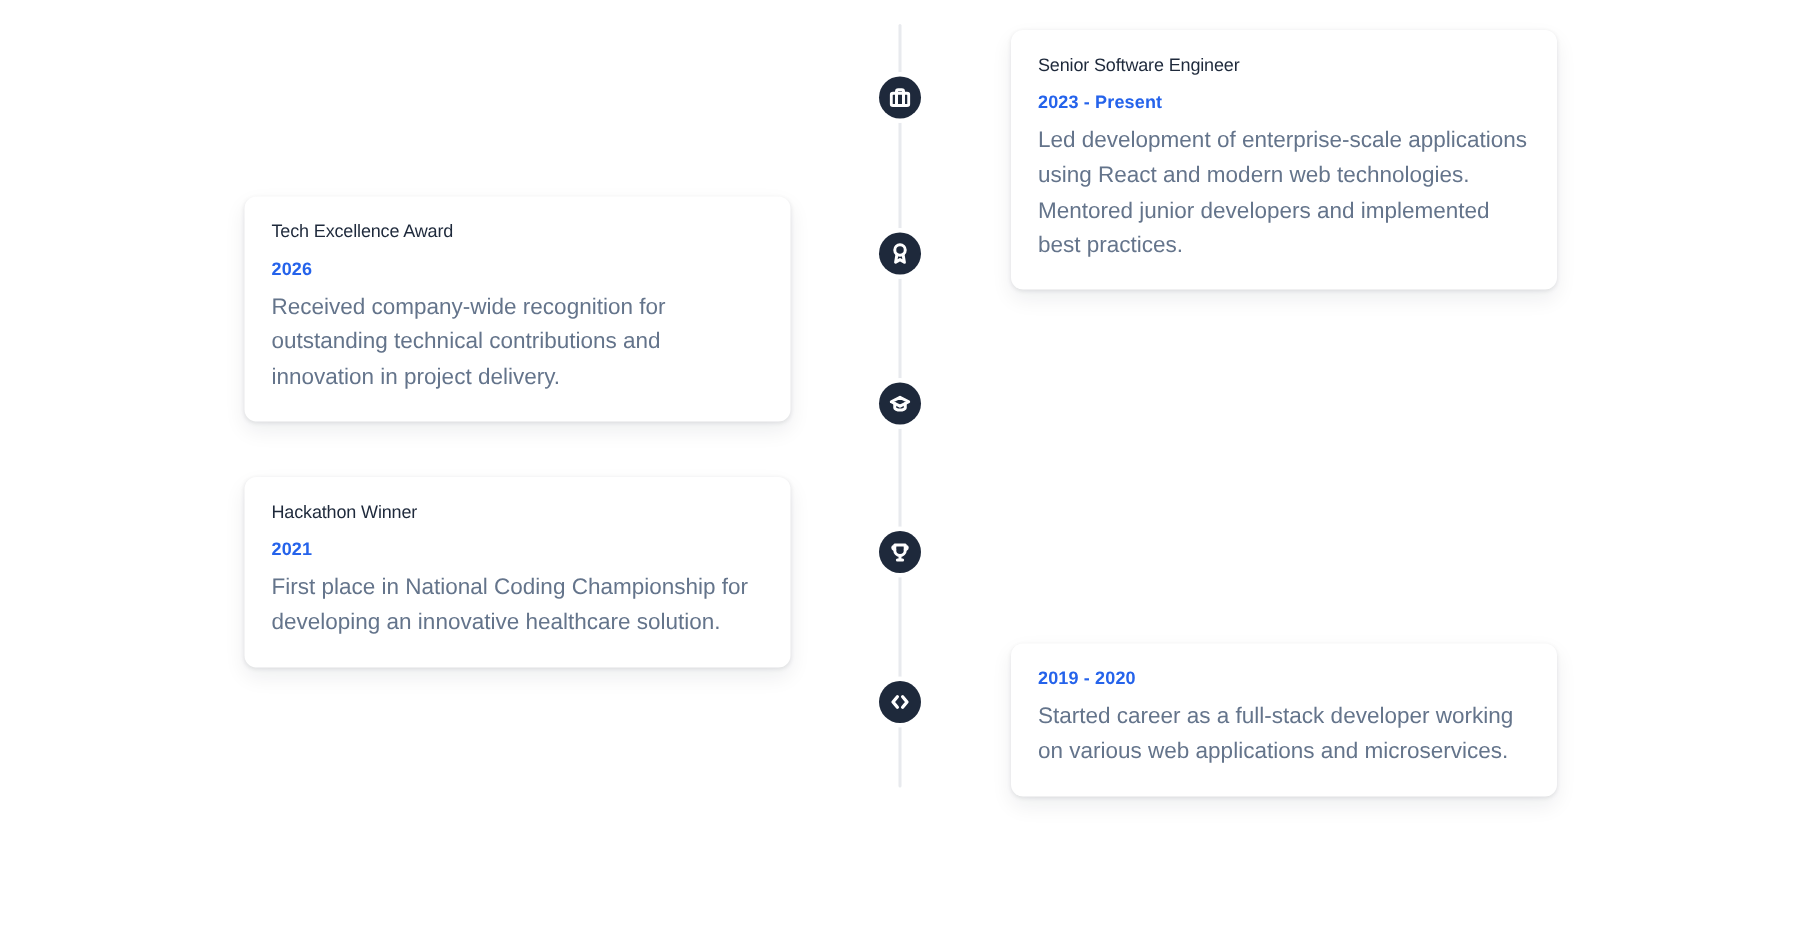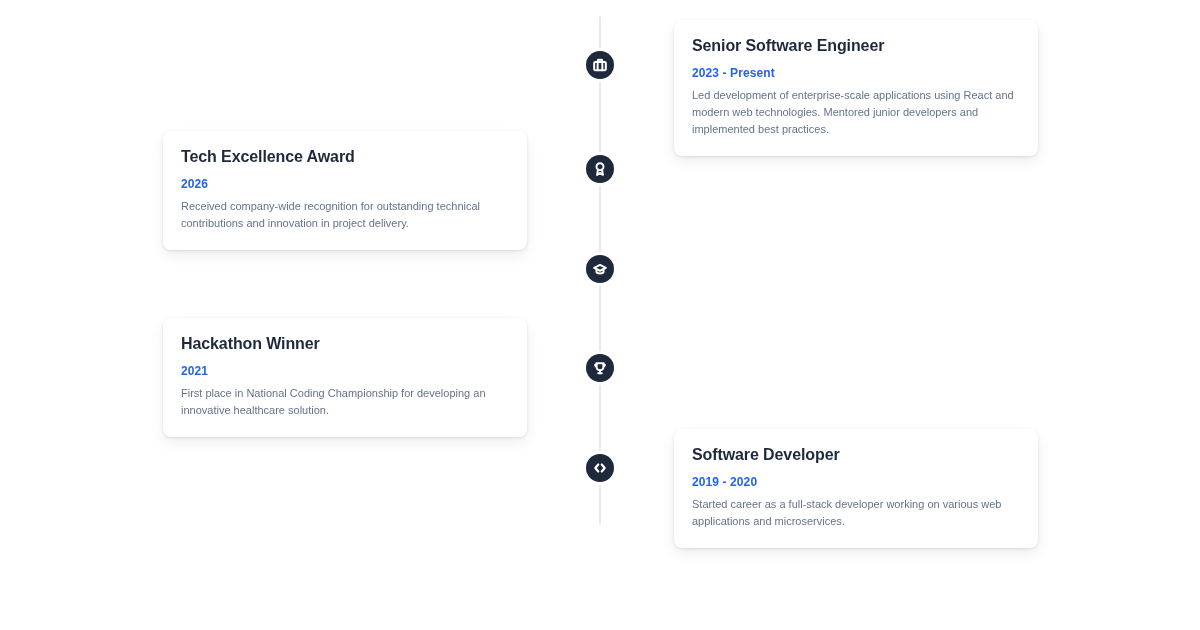--- a/index.html
+++ b/index.html
@@ -57,38 +57,38 @@
     background: #ffffff;
     border-radius: 8px;
     box-shadow: 0 1px 3px rgba(15, 23, 42, 0.10),
                 0 6px 14px rgba(15, 23, 42, 0.07);
     padding: 16px 18px 18px 18px;
   }
   .card.left  { left: 163px; width: 364px; }
   .card.right { left: 674px; width: 364px; }
 
   .card-title {
-    font-size: 16px;
-    font-weight: bold;
+    font-size: 12px;
+    font-weight: normal;
     color: #1e293b;
     letter-spacing: -0.1px;
     line-height: 1.25;
     margin-bottom: 10px;
   }
 
   .card-period {
     font-size: 12px;
     font-weight: bold;
     color: #2563eb;
     margin-bottom: 7px;
     letter-spacing: 0.1px;
   }
 
   .card-desc {
-    font-size: 11px;
+    font-size: 15px;
     line-height: 1.55;
     color: #64748b;
     max-width: 334px;
   }
 </style>
 </head>
 <body>
 
 <div class="timeline-root">
 
@@ -155,18 +155,17 @@
   </div>
 
 
   <div class="card left" style="top:318px;">
     <div class="card-title">Hackathon Winner</div>
     <div class="card-period">2021</div>
     <div class="card-desc">First place in National Coding Championship for developing an innovative healthcare solution.</div>
   </div>
 
   <div class="card right" style="top:429px;">
-    <div class="card-title">Software Developer</div>
     <div class="card-period">2019 - 2020</div>
     <div class="card-desc">Started career as a full-stack developer working on various web applications and microservices.</div>
   </div>
 
 </div>
 
 </body></html>

